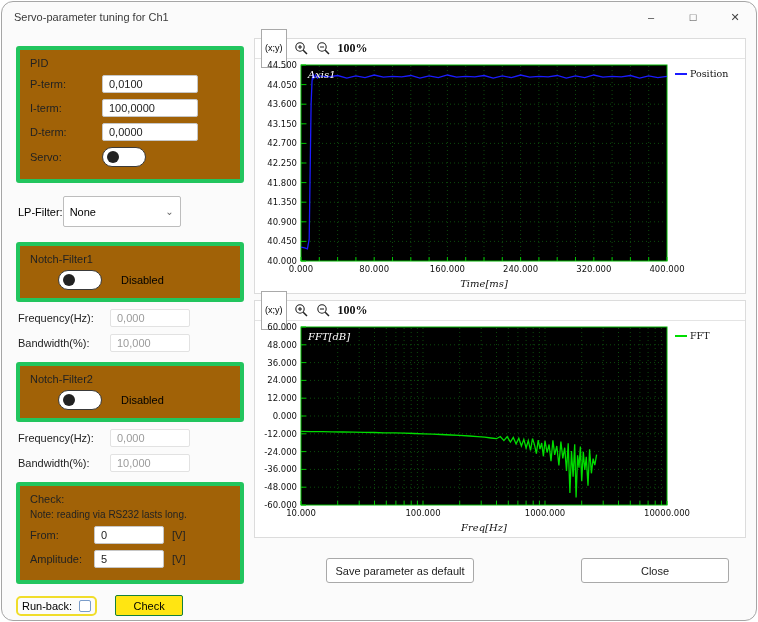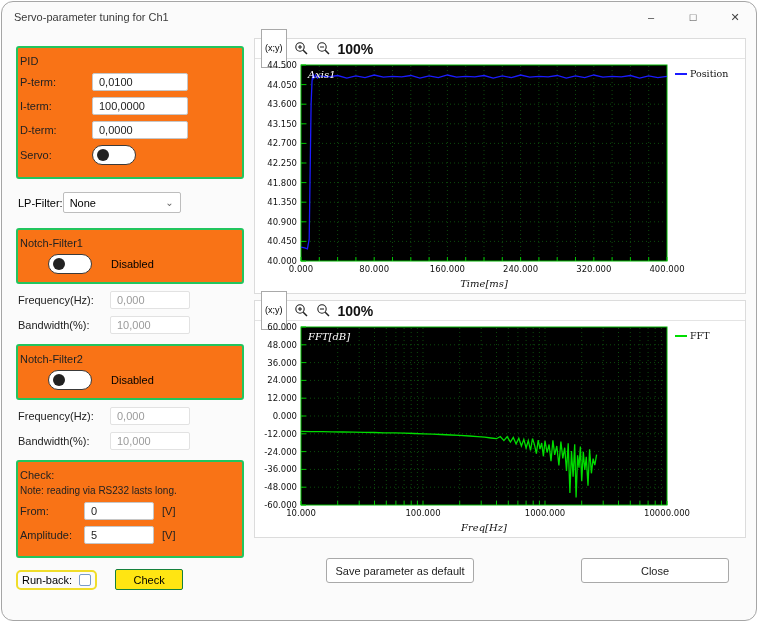--- a/index.html
+++ b/index.html
@@ -12,60 +12,60 @@
   .titlebar { height: 30px; flex: none; display: flex; align-items: center; padding-left: 12px; }
   .title { font-size: 11px; color: #3a3a3a; }
   .win-controls { margin-left: auto; display: flex; height: 100%; }
   .wc { width: 42px; display: flex; align-items: center; justify-content: center;
         font-size: 11px; color: #444; cursor: default; }
   
   .body-area { flex: 1; display: flex; padding: 4px 10px 0 14px; gap: 10px; }
   .left-col { width: 228px; flex: none; padding-top: 10px; }
   .right-col { flex: 1; padding-top: 2px; }
   
-  .group { border: 2px solid #22c55e; border-radius: 3px; padding: 7px 10px 6px 2px; background: #f97316; }
+  .group { border: 4px solid #22c55e; border-radius: 3px; padding: 7px 10px 6px 10px; background: #a16207; }
   .group-label { font-size: 11px; color: #222; margin-bottom: 5px; }
   .frow { display: flex; align-items: center; margin: 6px 0; font-size: 11px; color: #222; }
   .frow label { width: 72px; flex: none; }
   .frow input { width: 96px; border: 1px solid #c6c6c6; border-radius: 2px;
                 padding: 2px 6px; font-size: 11px; font-family: inherit; color: #222; background: #fff; }
   .frow.wide { margin: 7px 0 7px 2px; }
   .frow.wide label { width: 92px; }
   .frow.wide input { width: 80px; }
   input.dim { color: #9b9b9b; border-color: #e2e2e2; }
   
   .toggle { width: 44px; height: 20px; border: 1px solid #3a3a3a; border-radius: 10px;
             background: #fff; position: relative; flex: none; cursor: pointer; }
   .toggle .knob { width: 12px; height: 12px; border-radius: 50%; background: #222;
                   position: absolute; left: 4px; top: 3px; }
   .toggle-row { display: flex; align-items: center; gap: 19px; margin: 4px 0 2px 28px; font-size: 11px; }
   
   .lp-row { display: flex; align-items: center; margin: 13px 0 15px 2px; font-size: 11px; gap: 0; }
-  .combo { width: 118px; height: 21px; border: 1px solid #bdbdbd; border-radius: 2px; background: #fff;
+  .combo { width: 118px; height: 31px; border: 1px solid #bdbdbd; border-radius: 2px; background: #fff;
            display: flex; align-items: center; justify-content: space-between; padding: 0 6px; cursor: pointer; }
   .combo .chev { color: #666; font-size: 10px; line-height: 10px; } .gap4 { height: 3px; }
   
   .note { font-size: 10px; color: #222; margin: -1px 0 4px 0; white-space: nowrap; }
   .check-group .frow label { width: 64px; }
   .check-group .frow input { width: 70px; }
   .unit { margin-left: 8px; }
   .runback-row { display: flex; align-items: center; margin: 11px 0 0 2px; gap: 20px; }
   .hl-outline { display: inline-flex; align-items: center; padding: 2px 4px;
                 outline: 2px solid #f0dd2a; outline-offset: 0px; border-radius: 3px; font-size: 11px; }
   .checkbox { width: 12px; height: 12px; border: 1px solid #7a9cc9; border-radius: 2px;
               background: #fff; display: inline-block; margin-left: 7px; cursor: pointer; }
   .check-btn { width: 68px; height: 21px; background: #ffe512; border: 1px solid #15803d;
                border-radius: 2px; font-size: 11px; font-family: inherit; cursor: pointer; }
   
   .chart-panel { border: 1px solid #dcdcdc; background: #fff; margin-bottom: 6px; }
   .chart-toolbar { display: flex; align-items: center; gap: 7px; padding: 2px 6px;
                    height: 20px; border-bottom: 1px solid #e4e4e4; }
   .tb-xy { border: 1px solid #a9a9a9; font-size: 9px; padding: 12px 3px; background: #fff;
            font-family: inherit; line-height: 13px; cursor: pointer; }
-  .tb-pct { font-size: 14px; font-weight: bold; color: #111; }
+  .tb-pct { font-size: 12px; font-weight: bold; color: #111; font-family: Liberation Serif, serif; }
   .tb-zoom { display: flex; align-items: center; cursor: pointer; }
   
   .footer { display: flex; justify-content: space-between; padding: 14px 17px 0 72px; }
   .btn { min-width: 148px; height: 25px; background: #fff; border: 1px solid #a9a9a9;
          border-radius: 3px; font-size: 11px; font-family: inherit; cursor: pointer; color: #222; }
 </style>
 </head>
 <body>
 
 <div class="window">

